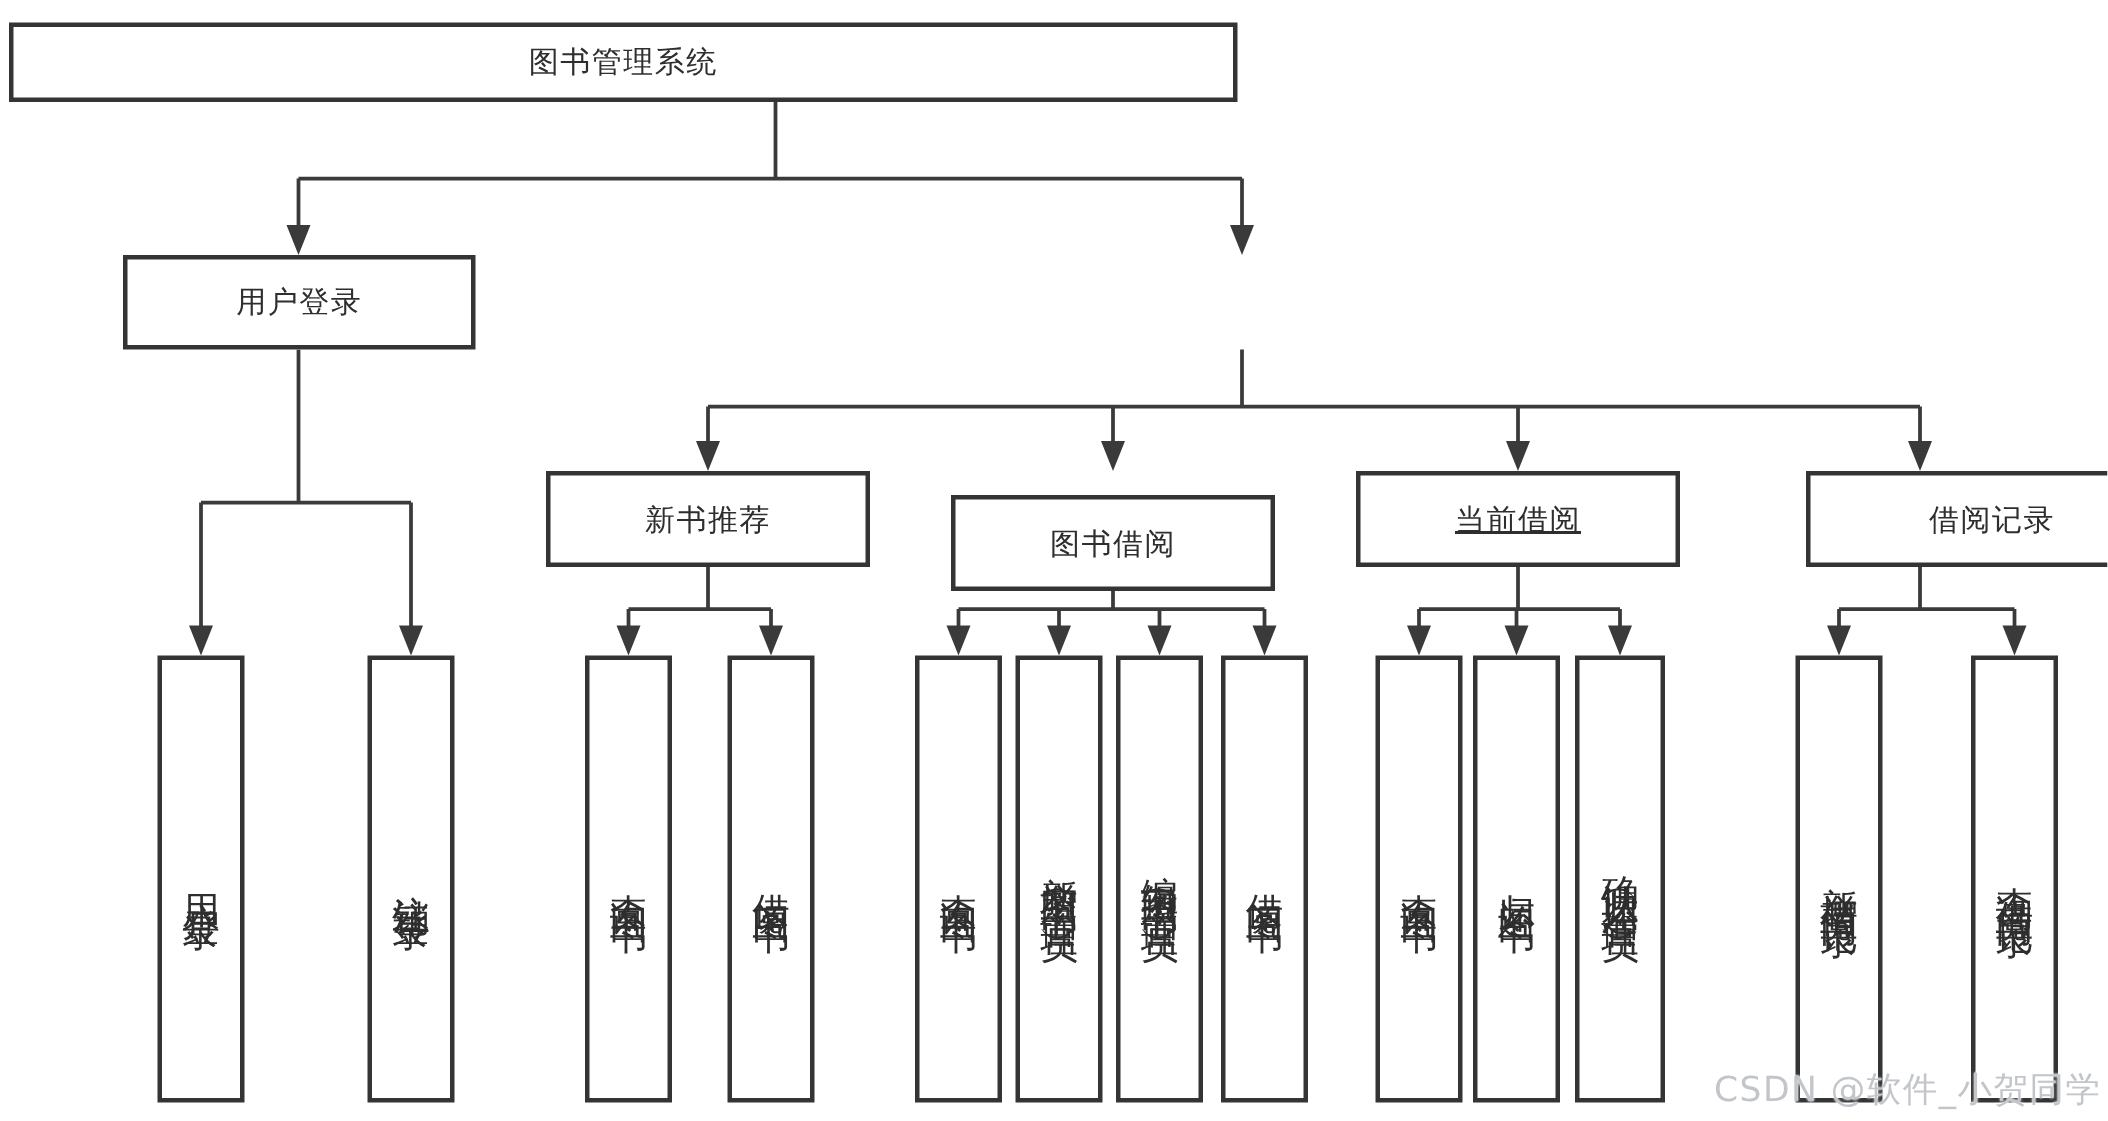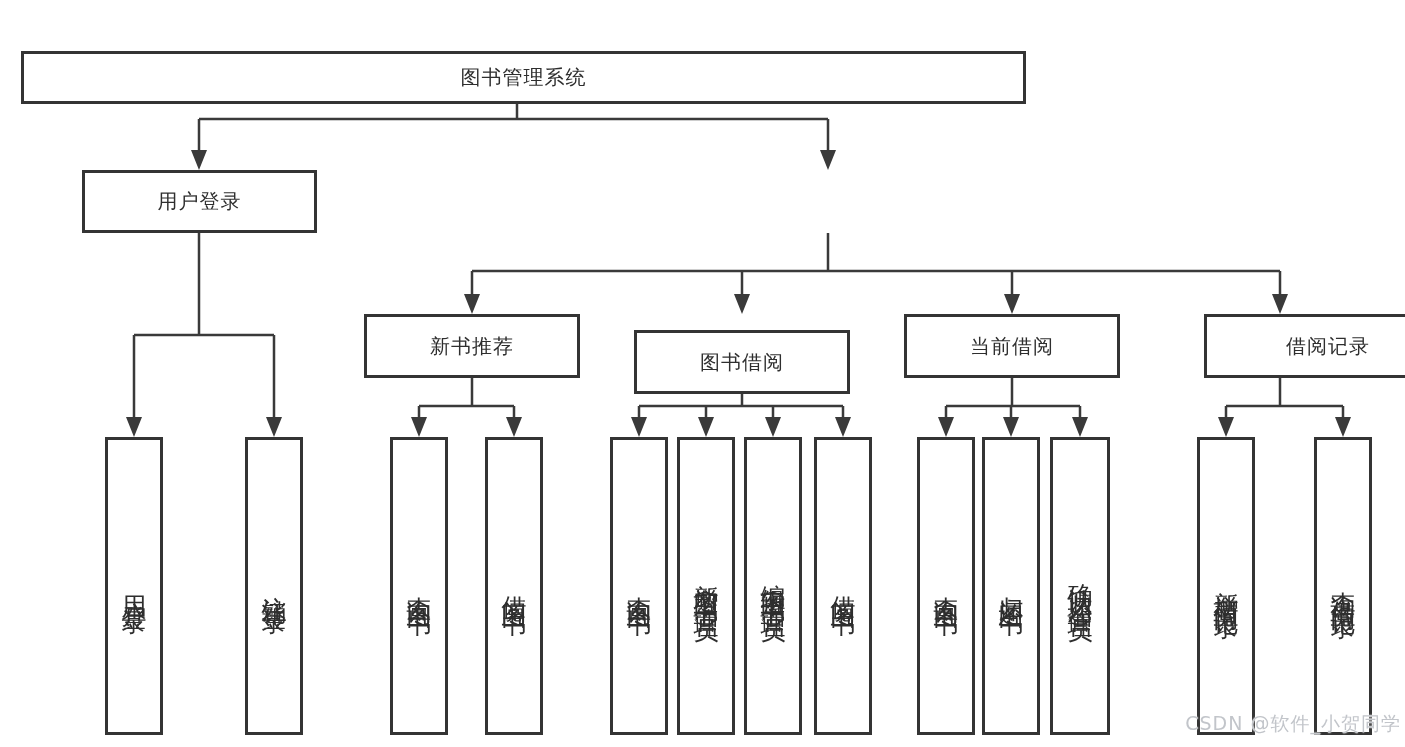--- a/index.html
+++ b/index.html
@@ -12,32 +12,32 @@
     position:absolute;box-sizing:border-box;background:#ffffff;
     border:3px solid #343434;display:flex;align-items:center;justify-content:center;
     font-size:20px;letter-spacing:1px;white-space:nowrap;
   }
   .leaf{
     position:absolute;box-sizing:border-box;background:#ffffff;
     border:3px solid #343434;display:flex;align-items:center;justify-content:center;
     top:437px;width:58px;height:298px;
     writing-mode:vertical-rl;font-size:25px;letter-spacing:5px;line-height:1;
   }
-  .root{left:21px;top:15px;width:1005px;height:53px;margin-top:36px;}
+  .root{left:6px;top:15px;width:819px;height:53px;}
   .l2a{left:82px;top:170px;width:235px;height:63px;}
   .l2b{left:712px;top:170px;width:233px;height:63px;}
   .l3{top:314px;width:216px;height:64px;}
-  .l3a{left:364px;} .l3b{left:634px;margin-top:16px;} .l3c{left:904px;} .l3d{left:1204px;padding-left:32px;}
+  .l3a{left:364px;} .l3b{left:634px;margin-top:16px;} .l3c{left:904px;text-decoration:underline;} .l3d{left:1204px;padding-left:32px;}
   .g1a{left:105px;} .g1b{left:245px;}
   .g2a{left:390px;} .g2b{left:485px;}
   .g3a{left:610px;} .g3b{left:677px;} .g3c{left:744px;} .g3d{left:814px;}
   .g4a{left:917px;} .g4b{left:982px;} .g4c{left:1050px;width:60px;}
   .g5a{left:1197px;} .g5b{left:1314px;}
   .watermark{
-    position:absolute;right:4px;top:711px;font-size:19px;
+    position:absolute;right:4px;top:711px;font-size:23px;
     color:#c2c5ca;letter-spacing:1px;white-space:nowrap;
     text-shadow:0 0 2px #ffffff,0 0 1px #ffffff;z-index:5;
   }
 </style>
 </head>
 <body>
 
 <div id="stage">
 
   <svg id="wires" viewBox="0 0 1405 747" xmlns="http://www.w3.org/2000/svg">

